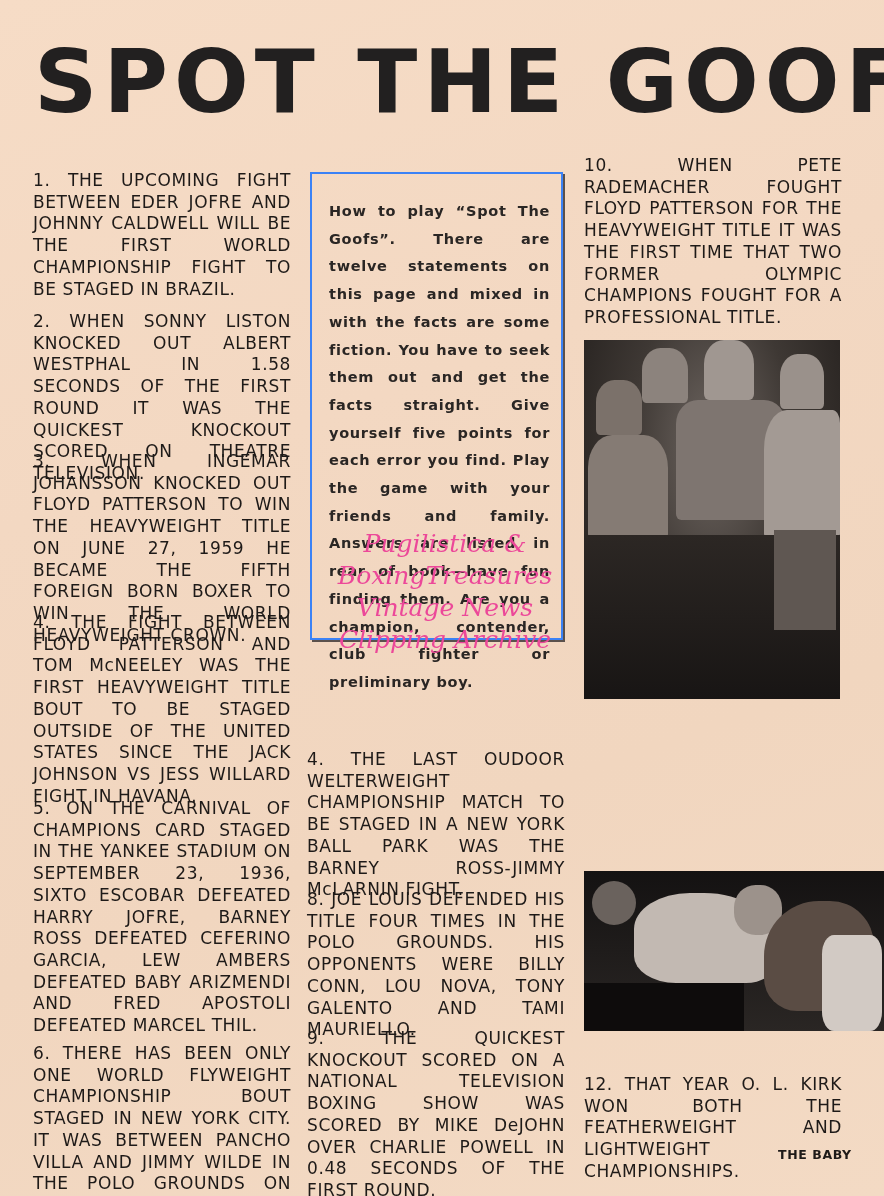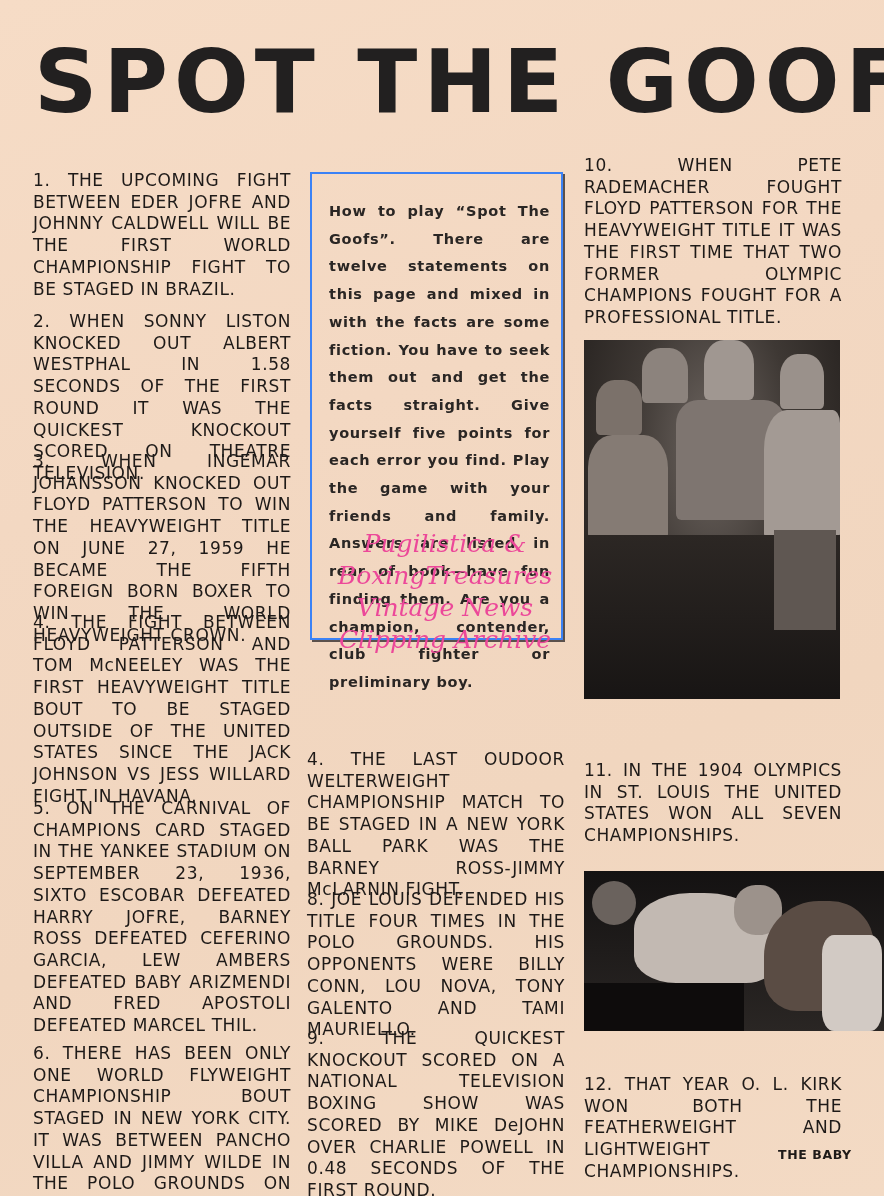--- a/index.html
+++ b/index.html
@@ -93,21 +93,20 @@
     <div class="fig" style="left:120px; top:0px; width:50px; height:60px; background:#a09791;"></div>
     <div class="fig" style="left:12px; top:40px; width:46px; height:55px; background:#7b716a;"></div>
     <div class="fig" style="left:196px; top:14px; width:44px; height:55px; background:#9a918b;"></div>
     <div class="abs" style="left:4px; top:95px; width:80px; height:110px; background:#857b74; border-radius:30% 30% 10% 10%;"></div>
     <div class="abs" style="left:92px; top:60px; width:110px; height:120px; background:#7e7570; border-radius:20% 20% 5% 5%;"></div>
     <div class="abs" style="left:180px; top:70px; width:76px; height:130px; background:#a39a94; border-radius:30% 10% 5% 5%;"></div>
     <div class="abs" style="left:0px; top:195px; width:256px; height:164px; background:linear-gradient(180deg,#2c2724,#181514);"></div>
     <div class="abs" style="left:190px; top:190px; width:62px; height:100px; background:#5f5752;"></div>
   </div>
 
-  <p class="col col-right stmt" style="top:760px;">11. IN THE 1904 OLYMPICS IN ST. LOUIS THE UNITED STATES WON ALL SEVEN CHAMPIONSHIPS.</p>
 
   <div class="photo photo2">
     <div class="abs" style="left:8px; top:10px; width:44px; height:44px; background:#6a625d; border-radius:50%;"></div>
     <div class="abs" style="left:50px; top:22px; width:140px; height:90px; background:#c2b9b2; border-radius:40% 50% 20% 30%;"></div>
     <div class="abs" style="left:150px; top:14px; width:48px; height:50px; background:#9c928b; border-radius:45%;"></div>
     <div class="abs" style="left:180px; top:30px; width:110px; height:110px; background:#5a4c44; border-radius:50% 40% 20% 30%;"></div>
     <div class="abs" style="left:0px; top:112px; width:160px; height:48px; background:#0e0c0c;"></div>
     <div class="abs" style="left:238px; top:64px; width:60px; height:96px; background:#d2cac4; border-radius:20%;"></div>
   </div>
 

